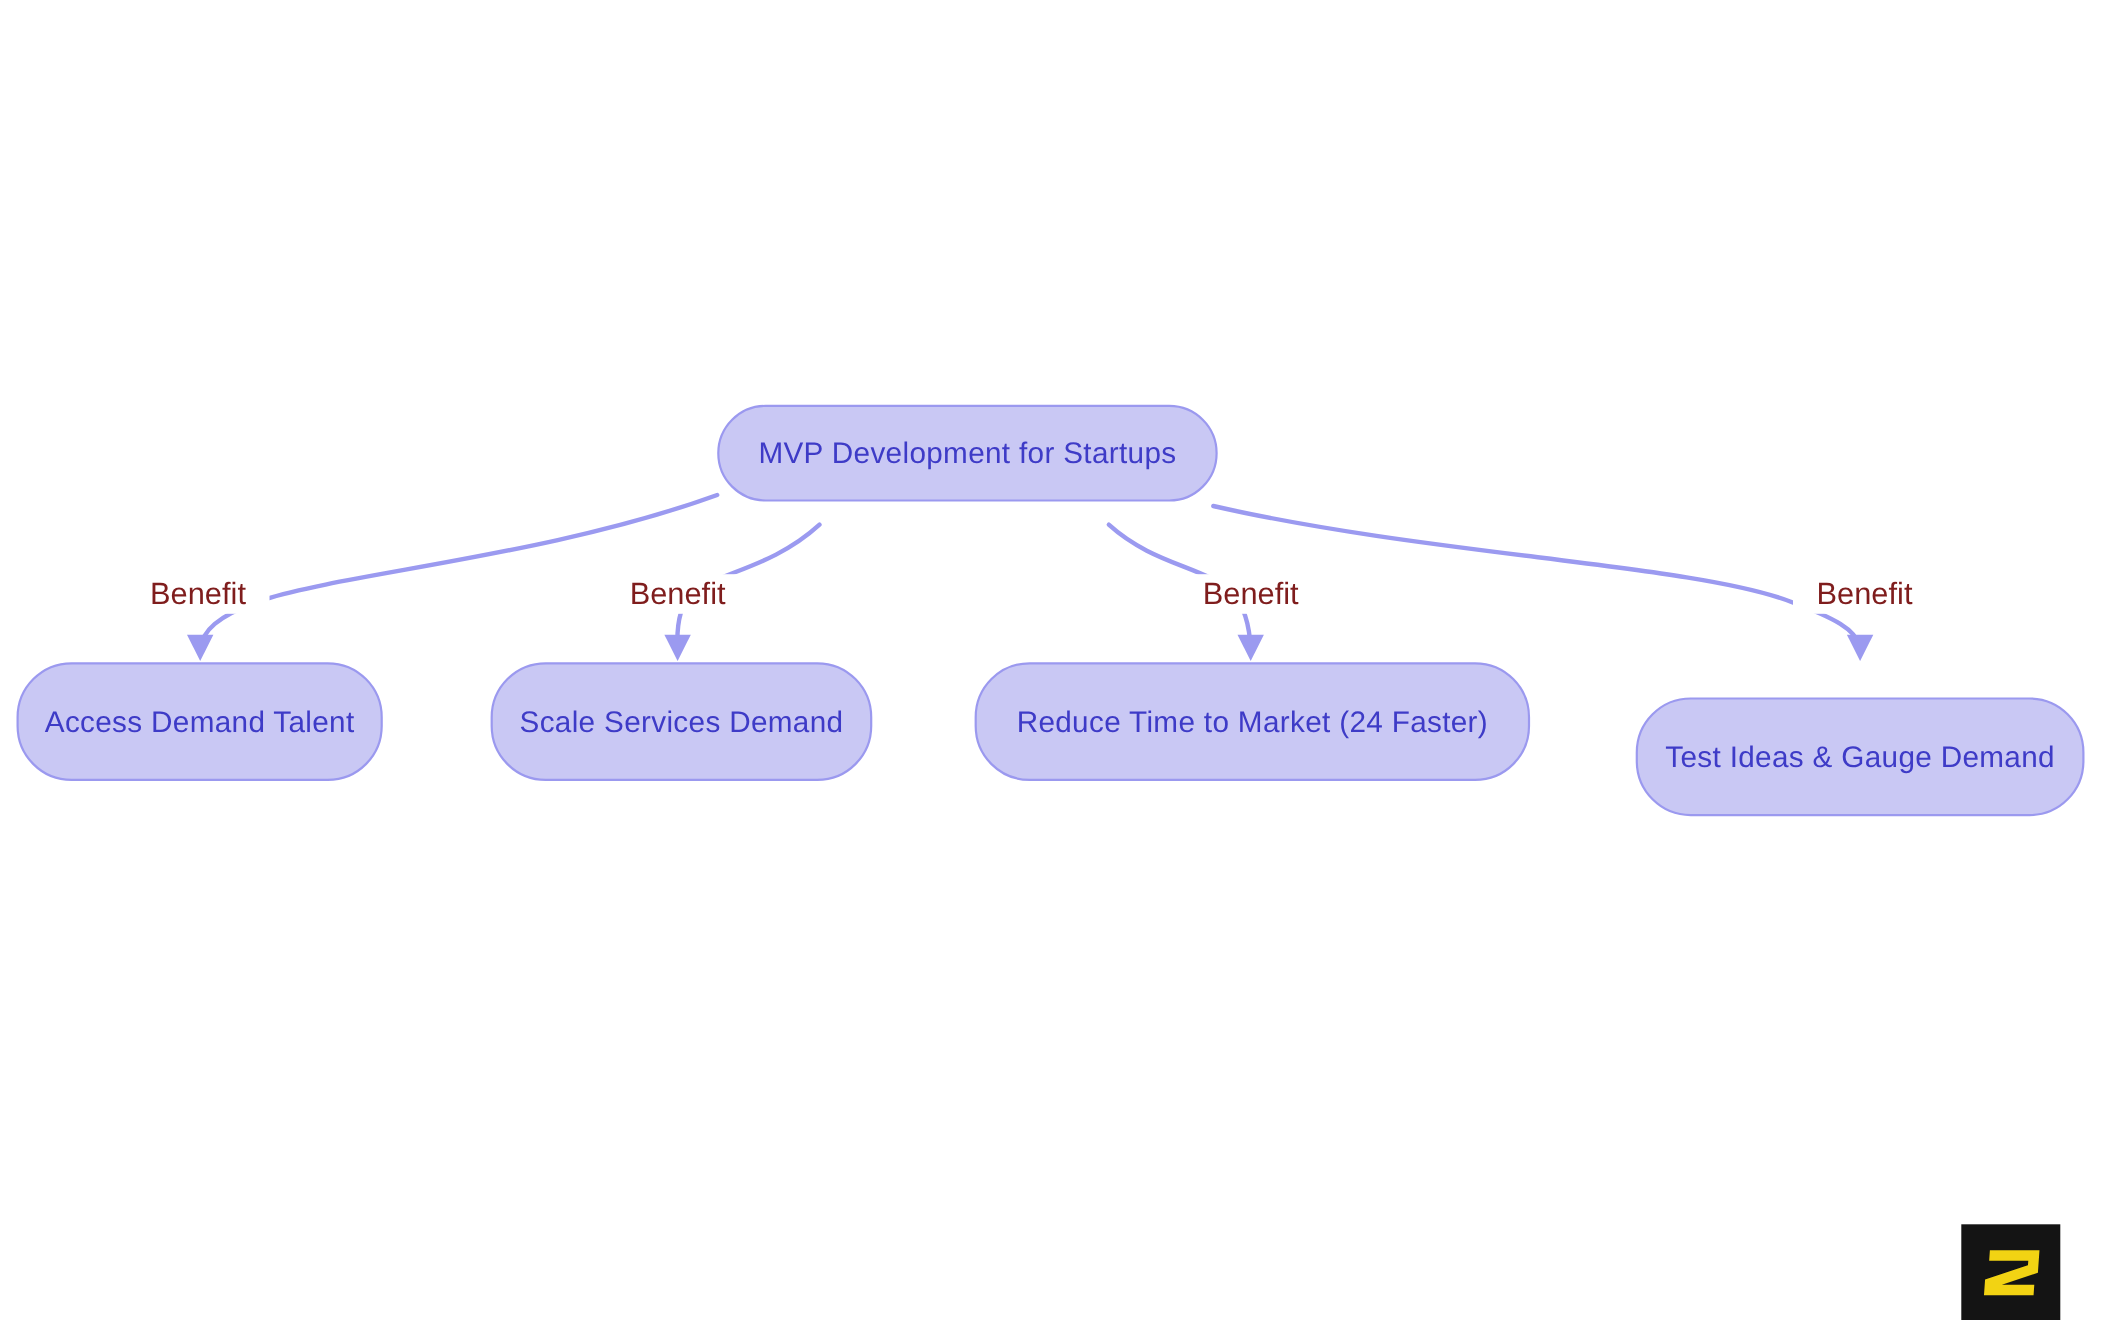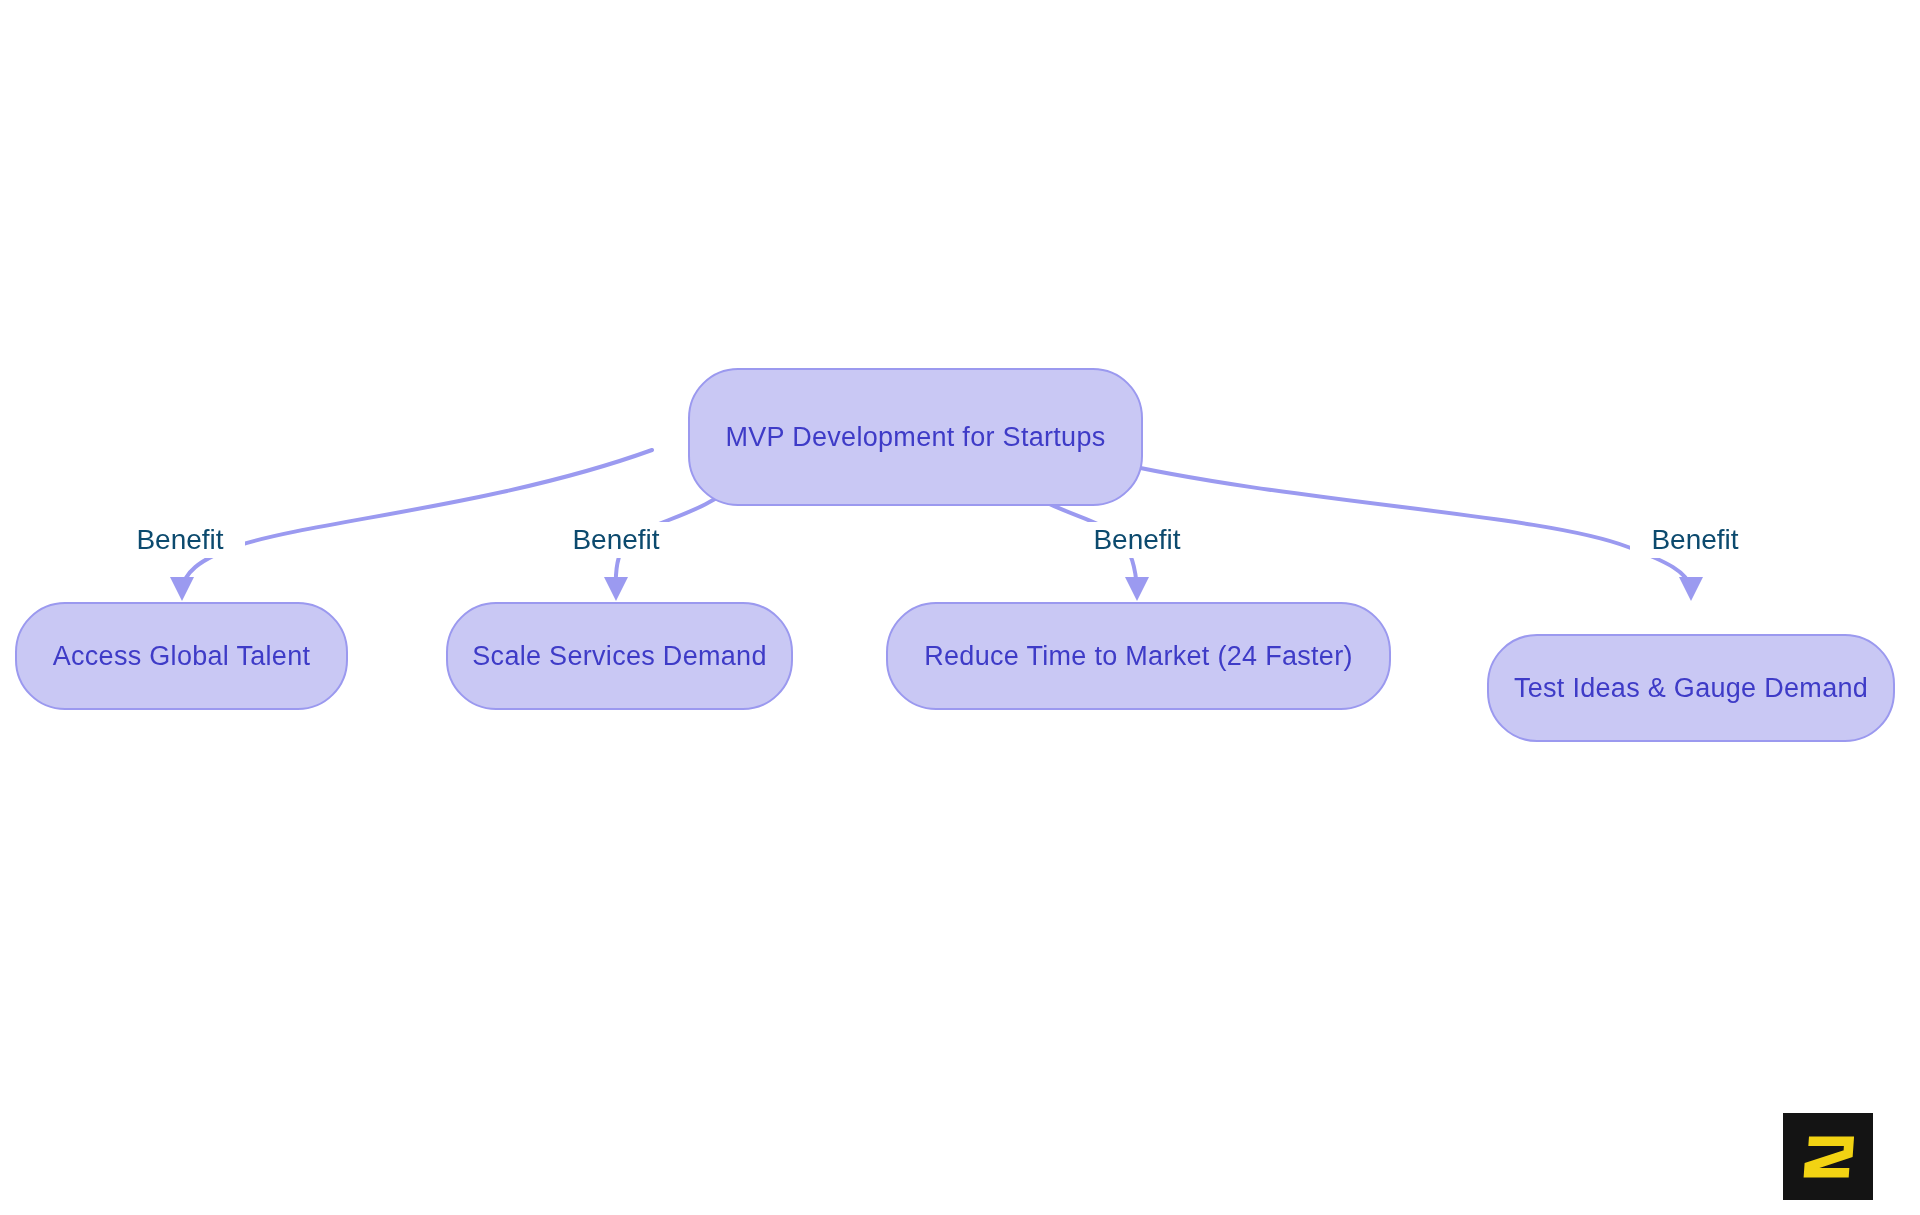--- a/index.html
+++ b/index.html
@@ -24,33 +24,33 @@
     border-radius: 50px;
     color: #3e3bc7;
     font-size: 27px;
     font-weight: 500;
     letter-spacing: 0.3px;
     display: flex;
     align-items: center;
     justify-content: center;
     text-align: center;
   }
-  .node-root   { left: 688px;  top: 368px; width: 455px; height: 138px; }
+  .node-root   { left: 652px;  top: 368px; width: 455px; height: 88px; }
   .node-c0     { left: 15px;   top: 602px; width: 333px; height: 108px; }
   .node-c1     { left: 446px;  top: 602px; width: 347px; height: 108px; }
   .node-c2     { left: 886px;  top: 602px; width: 505px; height: 108px; }
   .node-c3     { left: 1487px; top: 602px; width: 408px; height: 108px; margin-top: 32px; }
   .edge-label {
     position: absolute;
     top: 522px;
     width: 130px;
     height: 36px;
     line-height: 36px;
     background: #ffffff;
-    color: #0c4a6e;
+    color: #7f1d1d;
     font-size: 28px;
     font-weight: 500;
     text-align: center;
   }
   .label-0 { left: 115px;  }
   .label-1 { left: 551px;  }
   .label-2 { left: 1072px; }
   .label-3 { left: 1630px; }
   .logo {
     position: absolute;
@@ -85,21 +85,21 @@
   <div class="node node-root">
     <span>MVP Development for Startups</span>
   </div>
 
   <div class="edge-label label-0">Benefit</div>
   <div class="edge-label label-1">Benefit</div>
   <div class="edge-label label-2">Benefit</div>
   <div class="edge-label label-3">Benefit</div>
 
   <div class="node node-c0">
-    <span>Access Global Talent</span>
+    <span>Access Demand Talent</span>
   </div>
   <div class="node node-c1">
     <span>Scale Services Demand</span>
   </div>
   <div class="node node-c2">
     <span>Reduce Time to Market (24 Faster)</span>
   </div>
   <div class="node node-c3">
     <span>Test Ideas &amp; Gauge Demand</span>
   </div>

